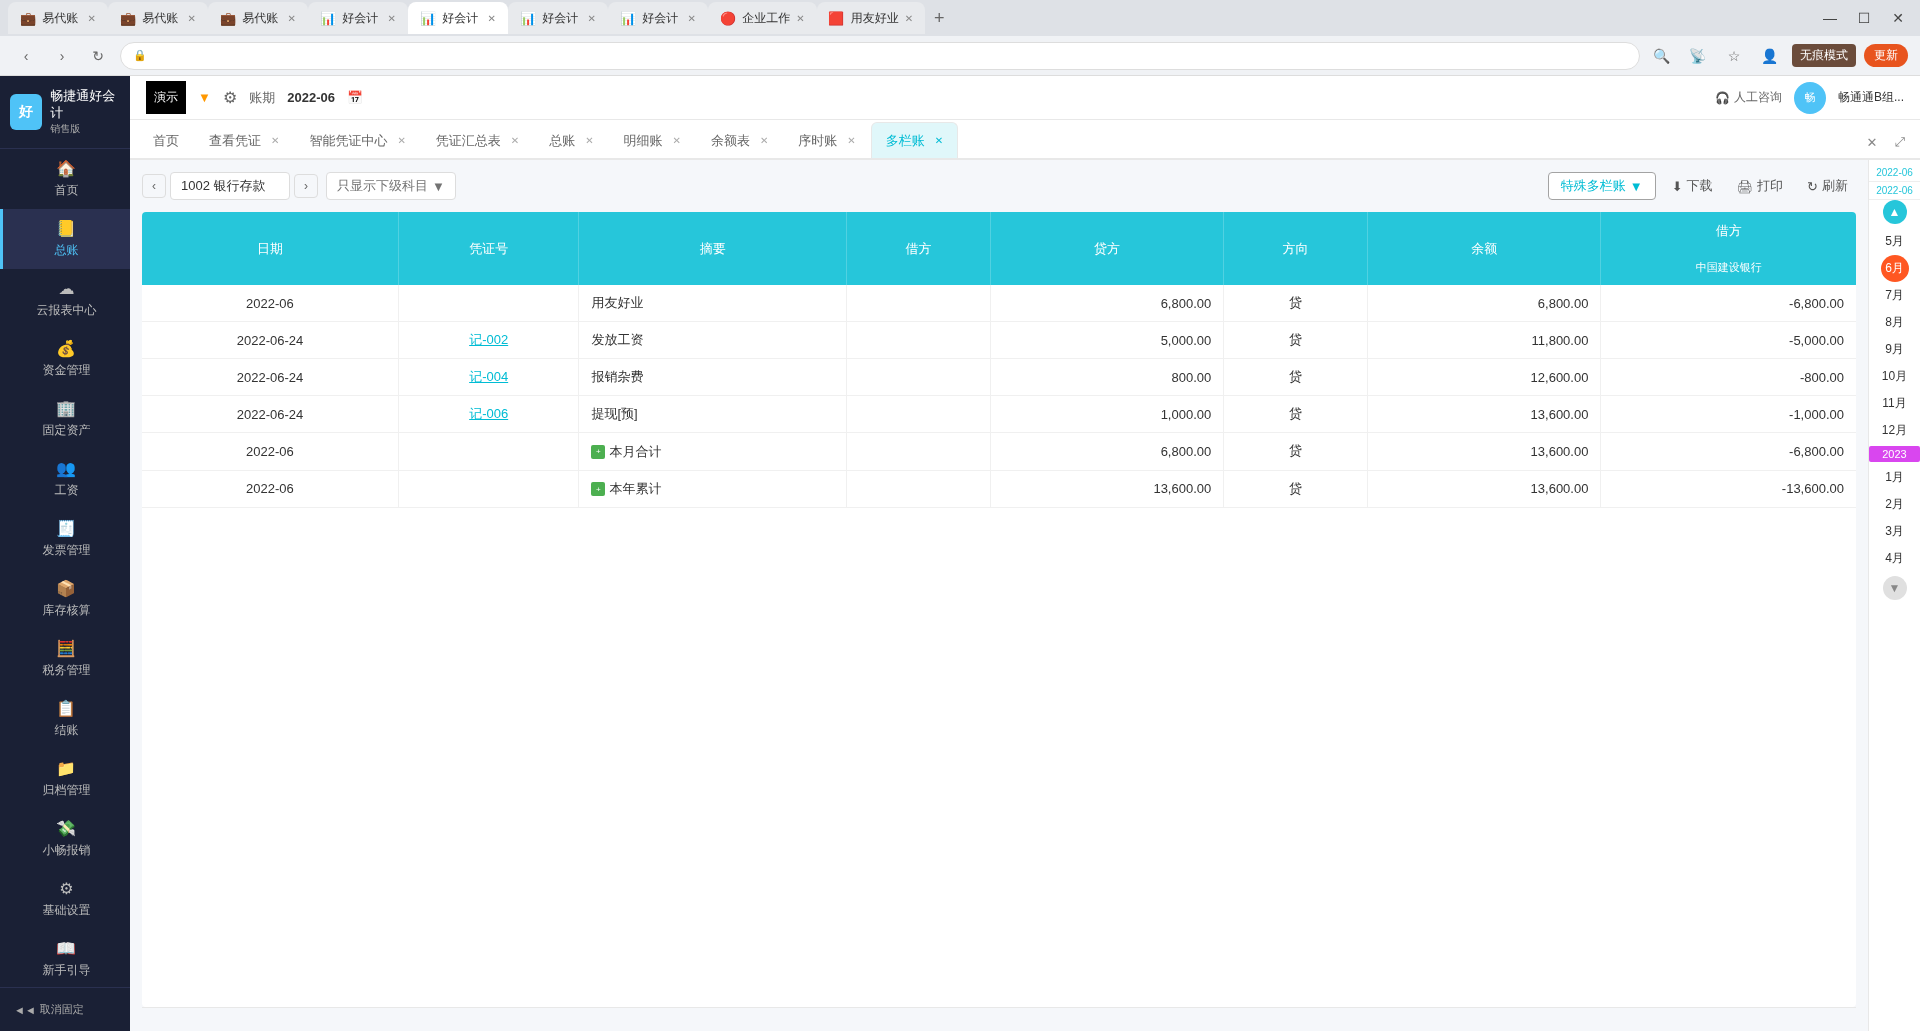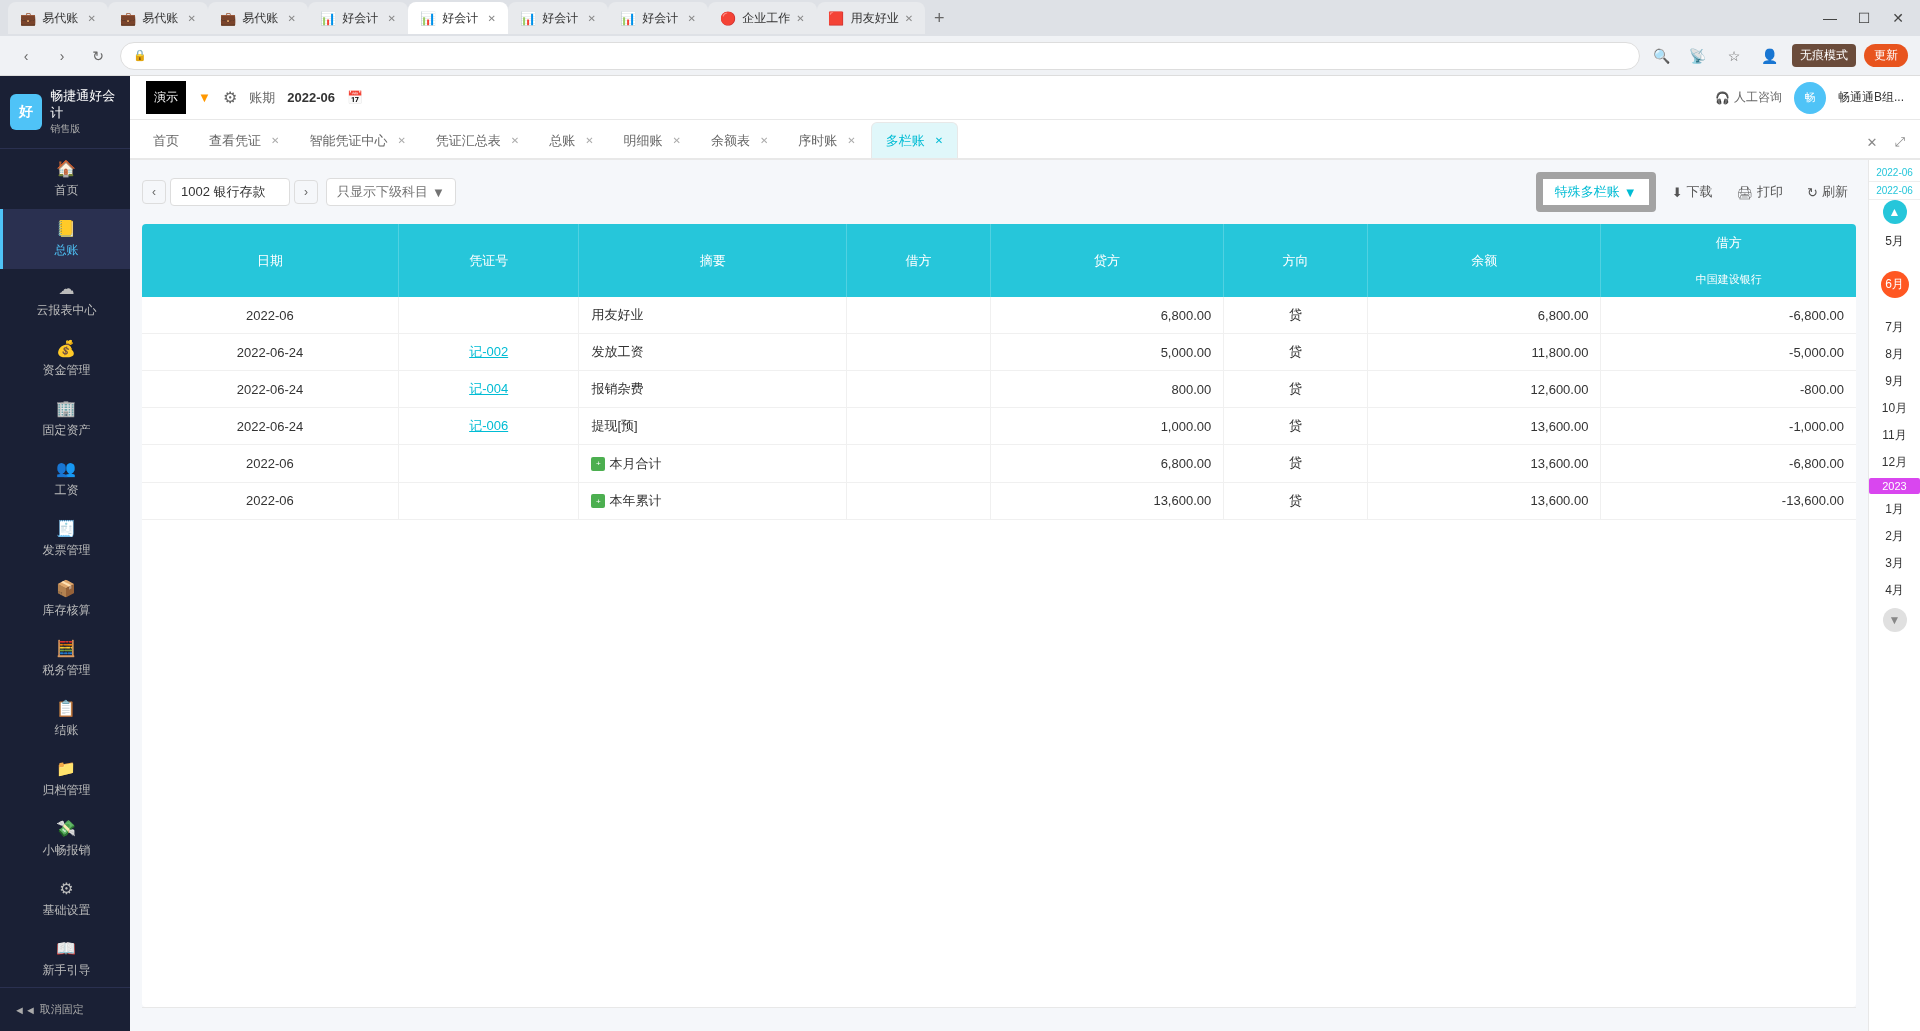--- a/index.html
+++ b/index.html
@@ -63,21 +63,21 @@
     
     .ledger-area { flex: 1; display: flex; flex-direction: column; overflow: hidden; padding: 12px; }
 
     
     .sub-header { display: flex; align-items: center; gap: 8px; margin-bottom: 12px; }
     .account-nav { display: flex; align-items: center; gap: 4px; }
     .nav-arrow { width: 24px; height: 24px; border: 1px solid #ddd; border-radius: 4px; display: flex; align-items: center; justify-content: center; cursor: pointer; color: #666; font-size: 12px; }
     .account-label { padding: 4px 10px; border: 1px solid #ddd; border-radius: 4px; background: #fff; font-size: 13px; color: #333; min-width: 120px; }
     .filter-btn { padding: 4px 10px; border: 1px solid #ddd; border-radius: 4px; background: #fff; font-size: 13px; color: #737373; display: flex; align-items: center; gap: 4px; cursor: pointer; }
     .sub-header-right { margin-left: auto; display: flex; align-items: center; gap: 8px; }
-    .special-btn { border: 7px solid #a3a3a3; color: #00bcd4; background: #fff; border-radius: 4px; padding: 4px 12px; font-size: 13px; cursor: pointer; display: flex; align-items: center; gap: 4px; }
+    .special-btn { border: 1px solid #a3a3a3; color: #00bcd4; background: #fff; border-radius: 4px; padding: 4px 12px; font-size: 13px; cursor: pointer; display: flex; align-items: center; gap: 4px; }
     .action-btn { display: flex; align-items: center; gap: 4px; color: #555; font-size: 13px; cursor: pointer; padding: 4px 8px; }
 
     
     .ledger-table { flex: 1; overflow: auto; background: #fff; border-radius: 4px; }
     table { width: 100%; border-collapse: collapse; }
     thead tr { background: #26c6da; color: #fff; }
     thead th { padding: 10px 12px; text-align: center; font-size: 13px; font-weight: normal; border-right: 1px solid rgba(255,255,255,0.2); white-space: nowrap; }
     thead th:last-child { border-right: none; }
     tbody tr { border-bottom: 1px solid #f0f0f0; }
     tbody td { padding: 9px 12px; text-align: center; font-size: 13px; color: #333; border-right: 1px solid #f0f0f0; }
@@ -441,21 +441,21 @@
         </div>
         <div class="bottom-scroll"></div>
       </div>
 
       <div class="right-panel">
         <div class="month-scroll">
           <div style="font-size:10px; color:#26c6da; padding:3px 0; width:100%; text-align:center; border-bottom: 1px solid #eee;">2022-06</div>
           <div style="font-size:10px; color:#26c6da; padding:3px 0; width:100%; text-align:center; border-bottom: 1px solid #eee;">2022-06</div>
           <div class="scroll-up">▲</div>
           <div class="month-item">5月</div>
-          <div class="month-item active" style="background:#ff5722; color:#fff; border-radius:50%; width:28px; margin:16px auto; text-align:center;">6月</div>
+          <div class="month-item active" style="background:#ff5722; color:#fff; border-radius:50%; width:28px; margin:0 auto; text-align:center;">6月</div>
           <div class="month-item">7月</div>
           <div class="month-item">8月</div>
           <div class="month-item">9月</div>
           <div class="month-item">10月</div>
           <div class="month-item">11月</div>
           <div class="month-item">12月</div>
           <div class="month-item year-mark" style="background:#d946ef; color:#fff; font-size:11px; padding:2px 4px; border-radius:2px; text-align:center; margin:2px 4px;">2023</div>
           <div class="month-item">1月</div>
           <div class="month-item">2月</div>
           <div class="month-item">3月</div>

